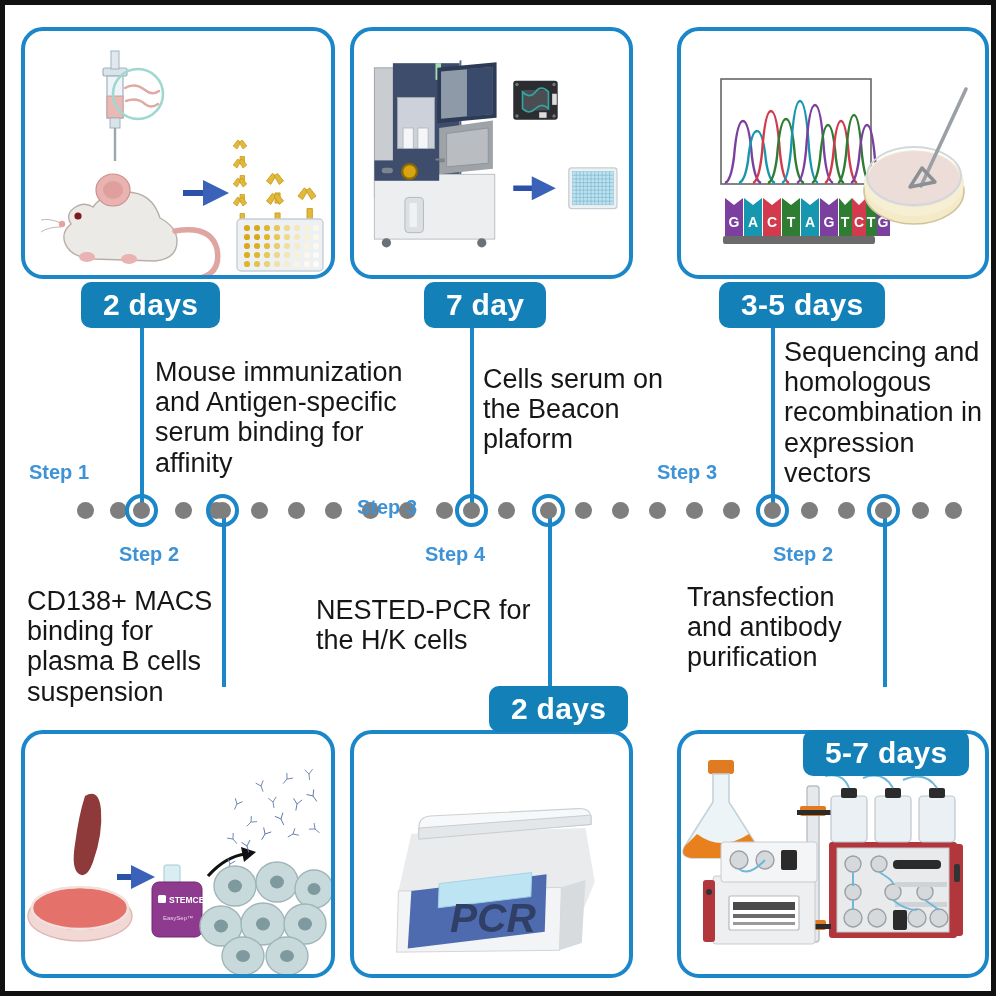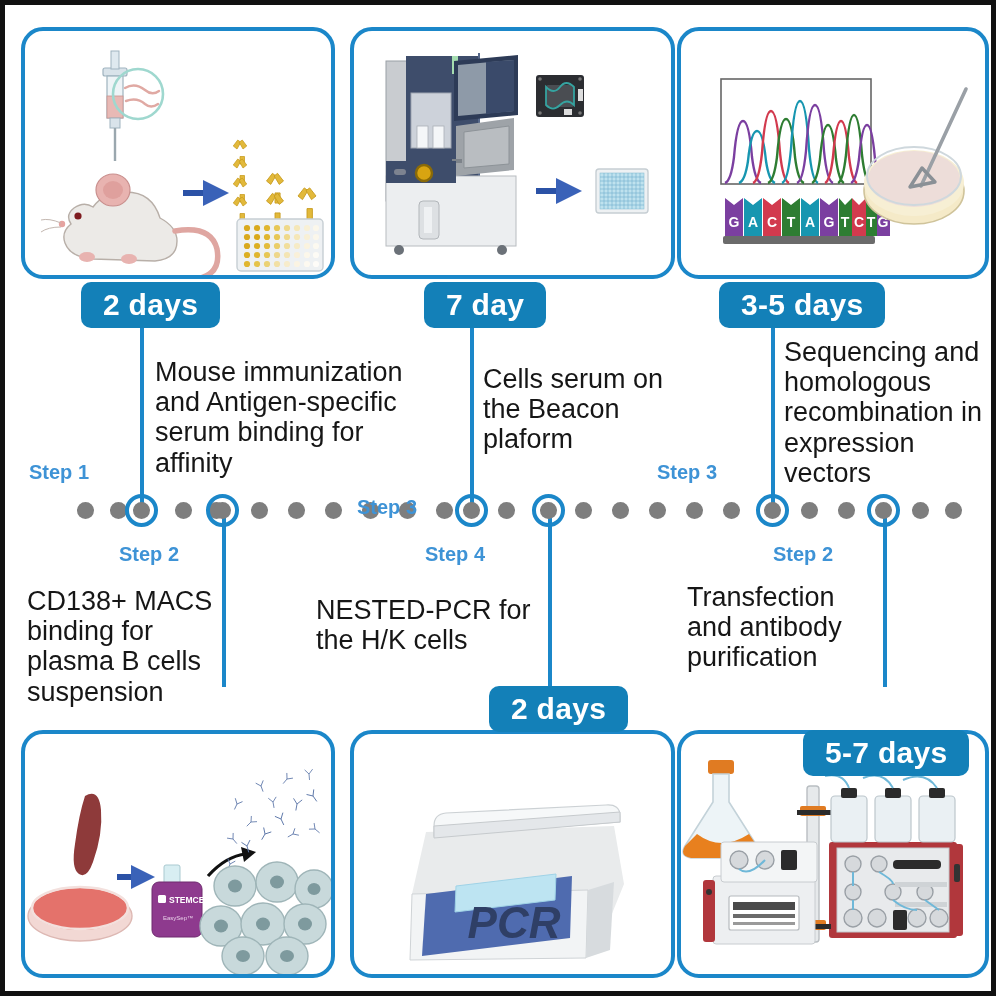--- a/index.html
+++ b/index.html
@@ -4,21 +4,21 @@
 <style>
   html,body{margin:0;padding:0;background:#fff;}
   body{width:996px;height:996px;font-family:"Liberation Sans",sans-serif;overflow:hidden;}
   #root{position:relative;width:996px;height:996px;box-sizing:border-box;border:5px solid #111;background:#fff;}
 
   
   .panel{position:absolute;box-sizing:border-box;border:4px solid #1B87C9;border-radius:22px;background:#fff;overflow:hidden;}
   .panel-top{top:22px;height:252px;}
   .panel-bot{top:725px;height:248px;}
   .col1{left:16px;width:314px;}
-  .col2{left:345px;width:325px;}
+  .col2{left:345px;width:283px;}
   .col3{left:672px;width:312px;}
 
   
   #timeline{position:absolute;left:0;top:494px;width:996px;height:24px;}
   .dot{position:absolute;width:17px;height:17px;border-radius:50%;background:#7E7E7E;top:3px;}
   .ring{position:absolute;width:33px;height:33px;border-radius:50%;border:4px solid #1B87C9;top:-5px;box-sizing:border-box;background:transparent;}
 
   
   .badge{position:absolute;background:#1380B8;color:#fff;font-weight:bold;border-radius:10px;
          display:flex;align-items:center;justify-content:center;letter-spacing:.3px;

